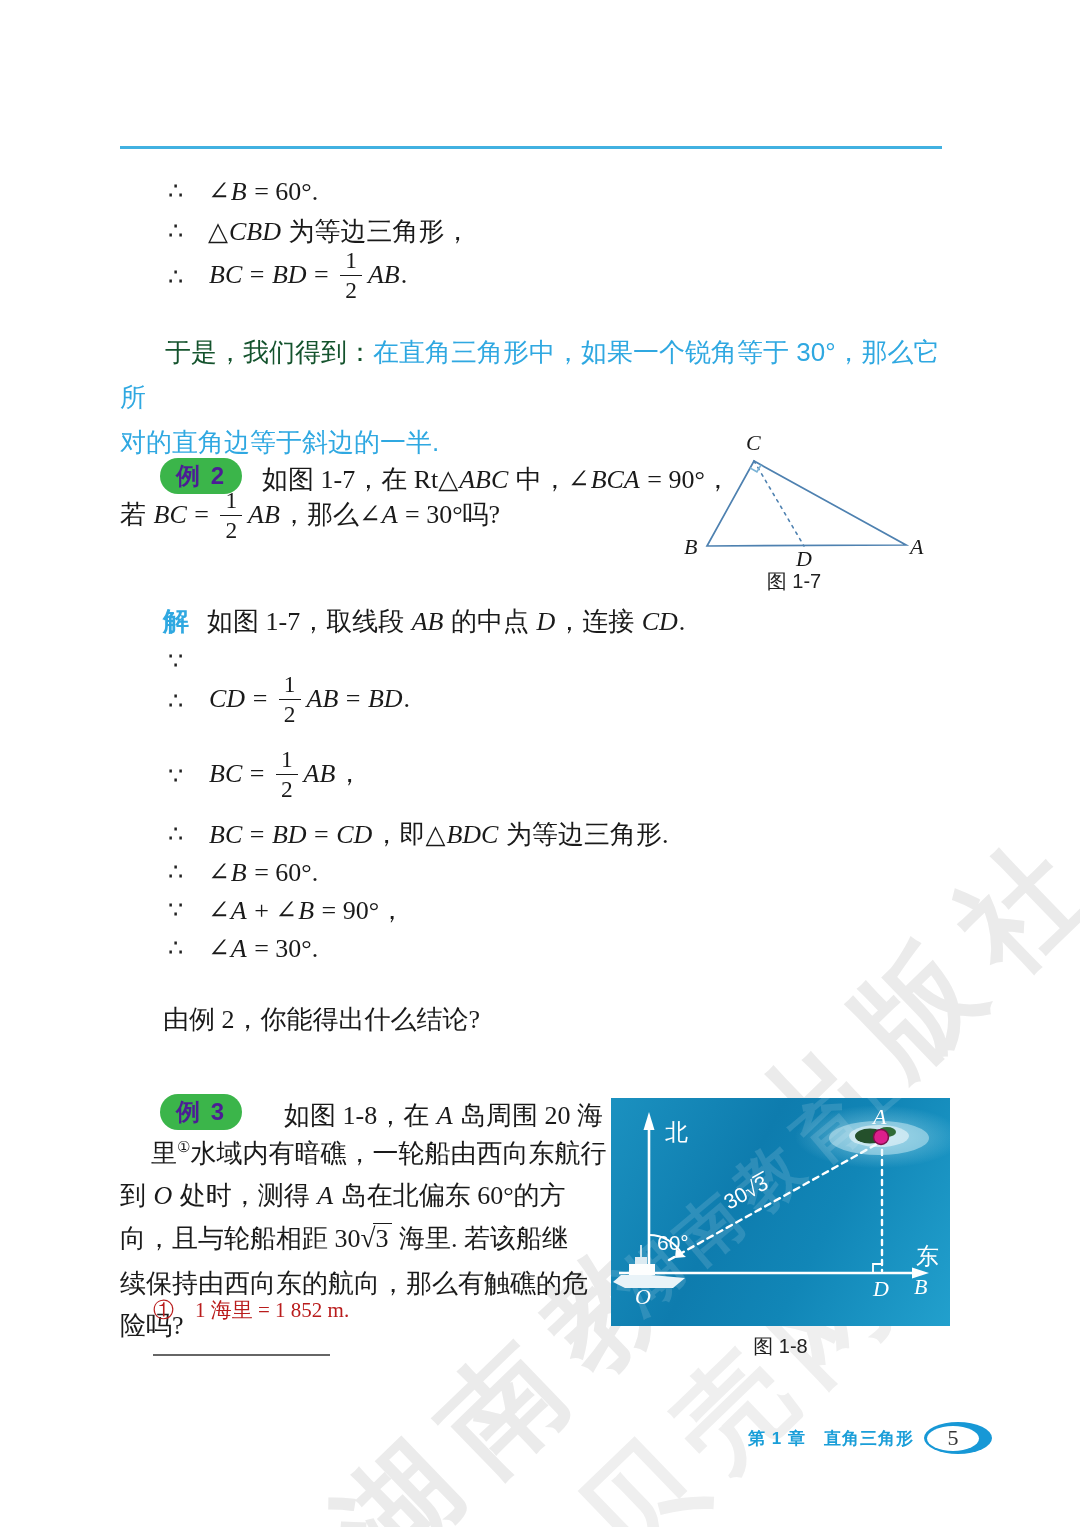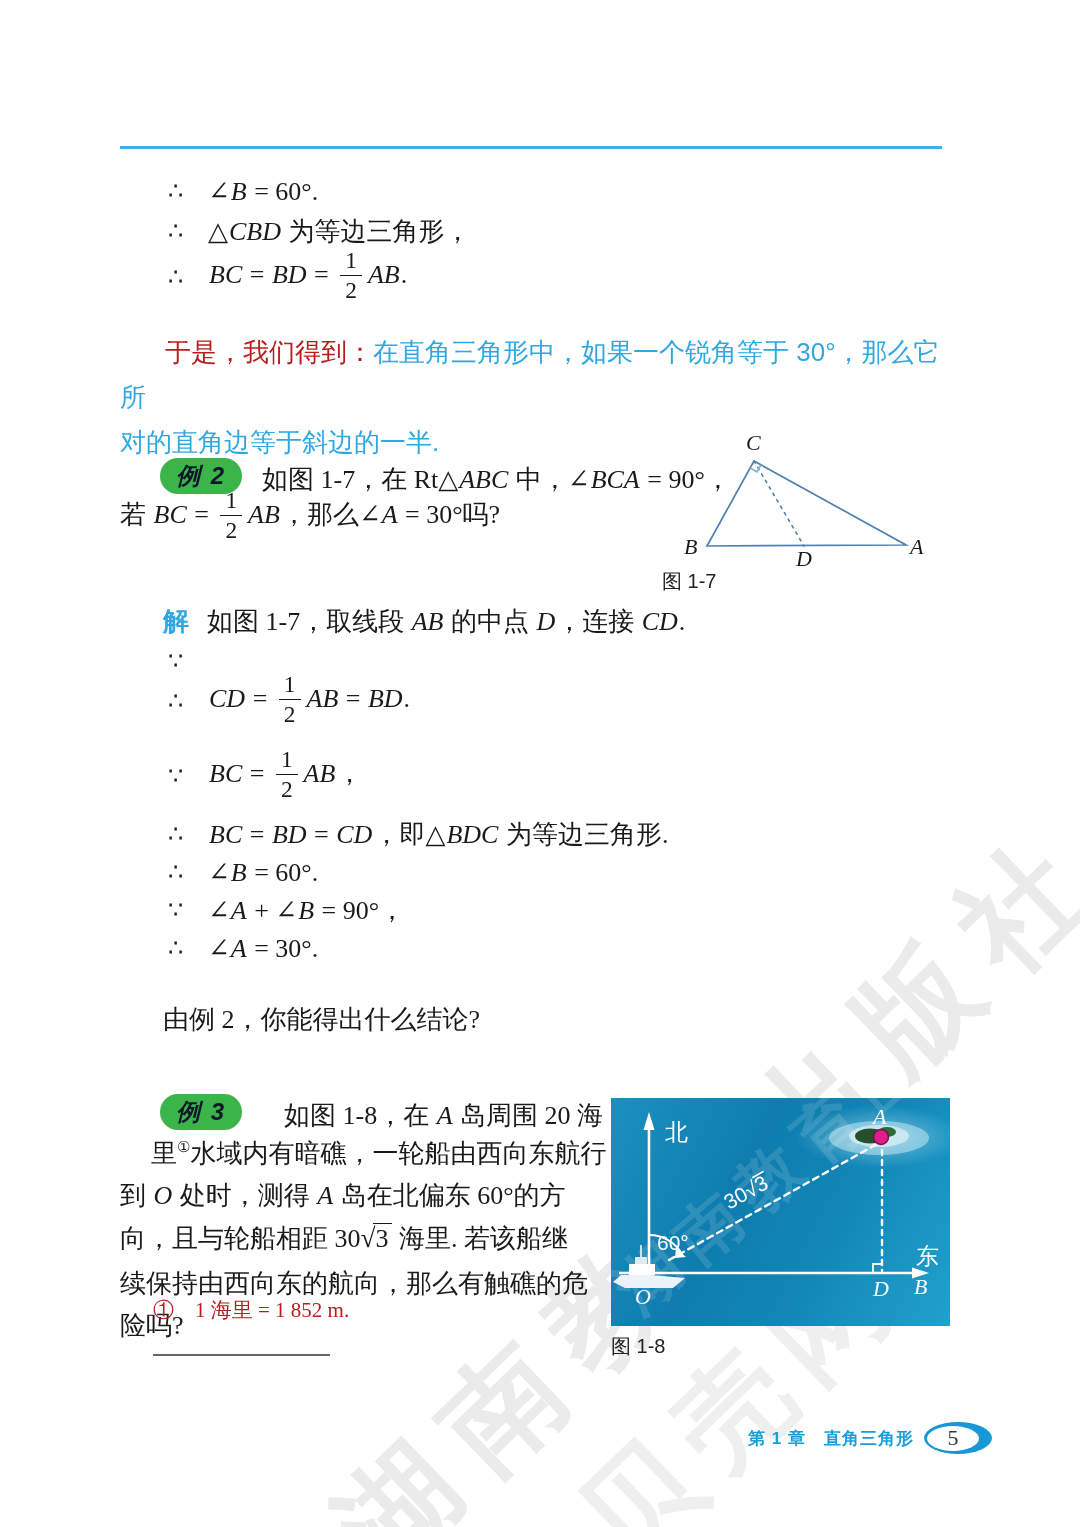--- a/index.html
+++ b/index.html
@@ -25,28 +25,28 @@
   
   .frac { display:inline-flex; flex-direction:column; align-items:center; vertical-align:middle; line-height:1.05; margin:0 5px; font-size:0.9em; position:relative; top:-2px; }
   .frac .fn { padding:0 5px 2px; border-bottom:1.6px solid #1a1a1a; }
   .frac .fd { padding-top:2px; }
   
   .rad { white-space:nowrap; }
   .rad .rad-sign { font-size:1.05em; }
   .rad .rad-bar { border-top:1.6px solid #1a1a1a; padding:0 4px 0 2px; margin-left:-2px; }
   
   .conclusion { left:120px; top:330px; width:828px; font-size:26px; line-height:44px; }
-  .conclusion .lead { color:#b91c1c; }
+  .conclusion .lead { color:#14532d; }
   .conclusion .hl { color:#2fa8e1; font-family:"Liberation Sans","DejaVu Sans",sans-serif; font-weight:500; }
   .indent { display:inline-block; width:45px; }
   
-  .badge { display:inline-block; background:#3bb54a; color:#0f172a; font-family:"Liberation Sans","DejaVu Sans",sans-serif;
-           font-weight:bold; font-size:24px; line-height:36px; padding:0 16px; border-radius:18px; letter-spacing:2px;font-style:italic; }
+  .badge { display:inline-block; background:#3bb54a; color:#4c1d95; font-family:"Liberation Sans","DejaVu Sans",sans-serif;
+           font-weight:bold; font-size:24px; line-height:36px; padding:0 16px; border-radius:18px; letter-spacing:2px; }
   .sol-label { display:inline-block; width:44px; color:#2fa8e1; font-family:"Liberation Sans","DejaVu Sans",sans-serif; font-weight:bold; font-size:26px; flex:0 0 44px; }
-  .fig-caption { text-align:left; font-family:"Liberation Sans","DejaVu Sans",sans-serif; font-size:20px; color:#222; }
+  .fig-caption { text-align:center; font-family:"Liberation Sans","DejaVu Sans",sans-serif; font-size:20px; color:#222; }
   
   .photo { left:611px; top:1098px; width:339px; height:228px; overflow:hidden;
            background:
              radial-gradient(ellipse 120px 45px at 79% 17%, rgba(190,235,245,0.55), rgba(190,235,245,0) 70%),
              linear-gradient(118deg, #1b91c0 0%, #0e7cae 38%, #1186b7 62%, #22a0cd 100%); }
   .photo-wm { position:absolute; left:-40px; top:10px; width:460px; text-align:center; font-size:64px; letter-spacing:14px;
               color:rgba(255,255,255,0.13); font-family:"Liberation Sans","DejaVu Sans",sans-serif; font-weight:bold;
               transform:rotate(-40deg); transform-origin:50% 50%; white-space:nowrap; }
   .photo svg { position:absolute; left:0; top:0; }
   

